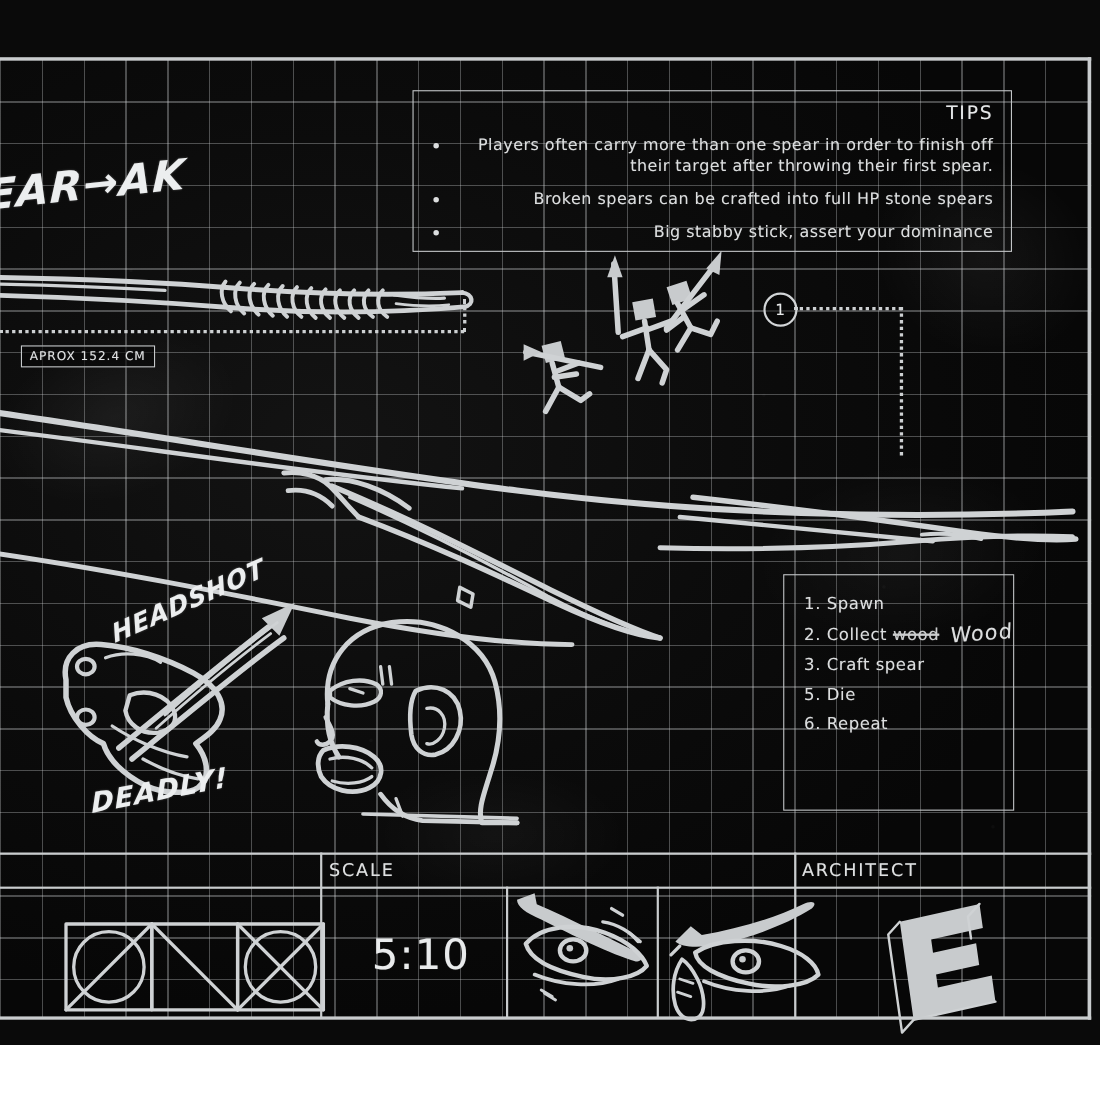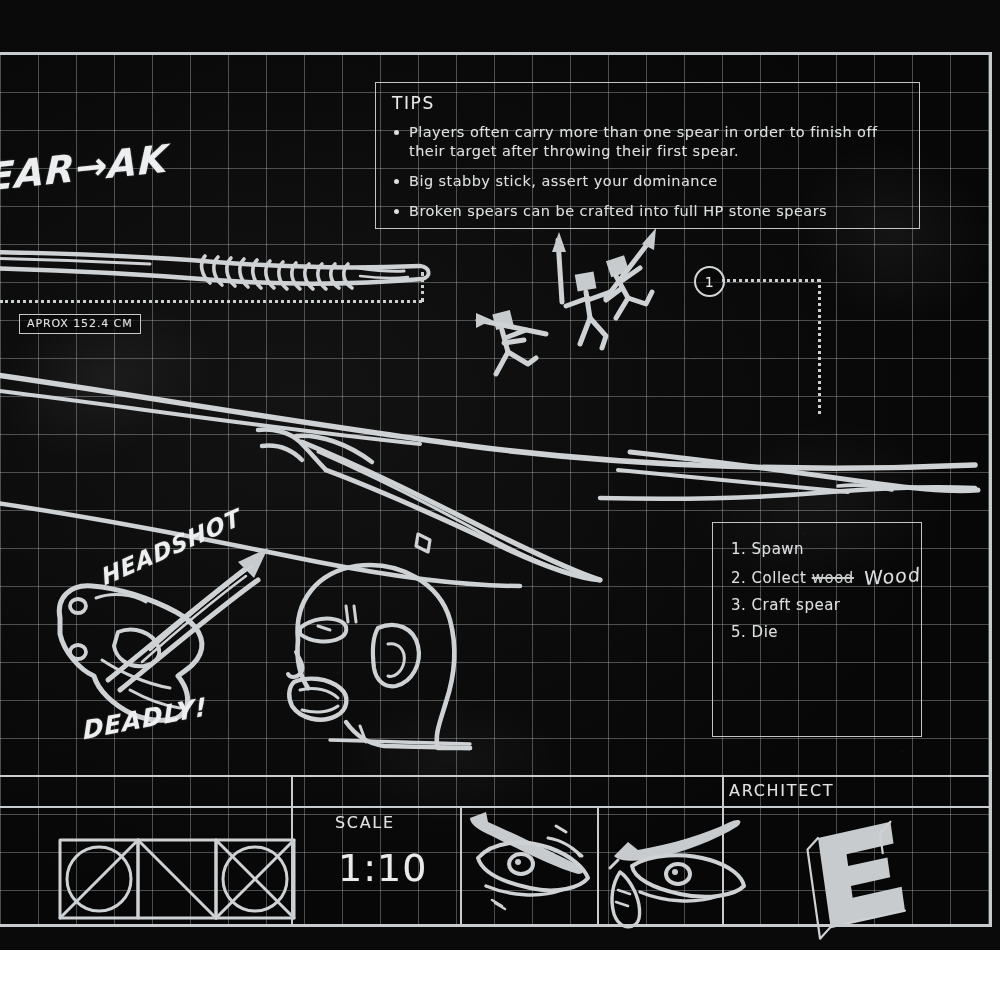--- a/index.html
+++ b/index.html
@@ -420,26 +420,26 @@
     <div class="frame-line" style="left:0px;top:924px;width:992px;height:3px;"></div>
     <div class="frame-line" style="left:989px;top:52px;width:3px;height:875px;"></div>
 
     <div class="frame-line" style="left:0px;top:775px;width:992px;height:2.4px;"></div>
     <div class="frame-line" style="left:0px;top:806px;width:992px;height:2.4px;"></div>
     <div class="frame-line" style="left:291px;top:775px;width:2.4px;height:150px;"></div>
     <div class="frame-line" style="left:460px;top:806px;width:2.4px;height:119px;"></div>
     <div class="frame-line" style="left:597px;top:806px;width:2.4px;height:119px;"></div>
     <div class="frame-line" style="left:722px;top:775px;width:2.4px;height:150px;"></div>
 
-    <div class="panel" style="left:375px;top:82px;width:545px;height:147px;padding:10px 16px 0 16px;">
+    <div class="panel" style="left:375px;top:82px;width:545px;height:147px;padding:10px 16px 0 16px;text-align:right;">
       <div class="hand tips-title">TIPS</div>
       <ul class="tips-list" style="margin-top:10px;">
         <li class="hand">Players often carry more than one spear in order to finish off their target after throwing their first spear.</li>
+        <li class="hand">Broken spears can be crafted into full HP stone spears</li>
         <li class="hand">Big stabby stick, assert your dominance</li>
-        <li class="hand">Broken spears can be crafted into full HP stone spears</li>
       </ul>
     </div>
 
     <div class="panel" style="left:712px;top:522px;width:210px;height:215px;padding:11px 0 0 18px;">
       <ul class="howto-list" style="margin-top:2px;">
         <li class="hand">
           <span>1.</span>
           <span>Spawn</span>
         </li>
         <li class="hand">
@@ -449,35 +449,39 @@
           <span class="scribble-word">Wood</span>
         </li>
         <li class="hand">
           <span>3.</span>
           <span>Craft spear</span>
         </li>
         <li class="hand">
           <span>5.</span>
           <span>Die</span>
         </li>
+        <li class="hand">
+          <span>6.</span>
+          <span>Repeat</span>
+        </li>
       </ul>
     </div>
 
     <div class="dotline-h" style="left:0px;top:300px;width:422px;"></div>
     <div class="dotline-v" style="left:421px;top:272px;height:30px;"></div>
     <div class="dim-label hand" style="left:19px;top:314px;">APROX 152.4 CM</div>
 
     <div class="callout-num hand" style="left:694px;top:266px;">1</div>
     <div class="dotline-h" style="left:722px;top:279px;width:98px;"></div>
     <div class="dotline-v" style="left:818px;top:279px;height:135px;"></div>
 
     <div class="graffiti" style="left:-12px;top:146px;font-size:38px;transform:rotate(-6deg) skewX(-8deg);">EAR→AK</div>
 
     <div class="graffiti" style="left:96px;top:534px;font-size:23px;transform:rotate(-24deg) skewX(-10deg);">HEADSHOT</div>
 
     <div class="graffiti" style="left:82px;top:704px;font-size:25px;transform:rotate(-11deg) skewX(-9deg);">DEADLY!</div>
 
-    <div class="sec-label hand" style="left:299px;top:813px;margin-left:36px;">SCALE</div>
-    <div class="scale-value hand" style="left:338px;top:846px;">1:10</div>
+    <div class="sec-label hand" style="left:299px;top:781px;">SCALE</div>
+    <div class="scale-value hand" style="left:338px;top:846px;">5:10</div>
 
     <div class="sec-label hand" style="left:729px;top:781px;">ARCHITECT</div>
   </div>
 </div>
 
 </body></html>

